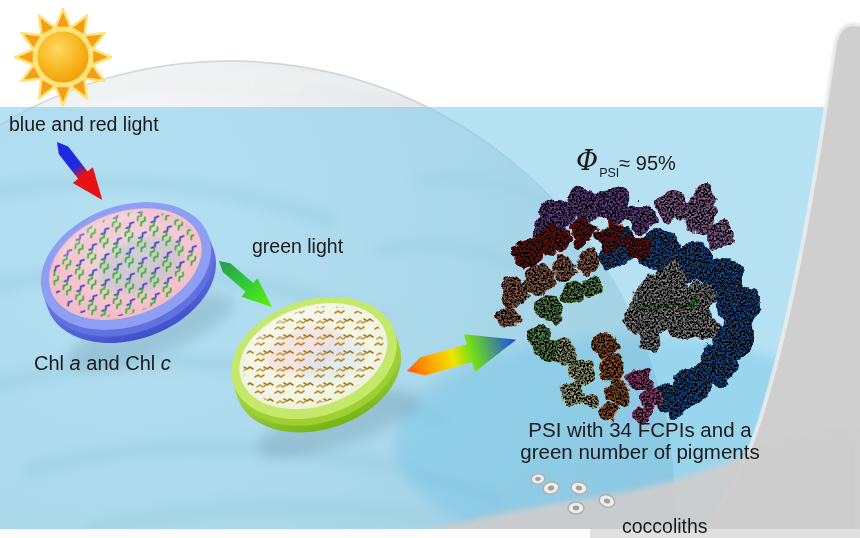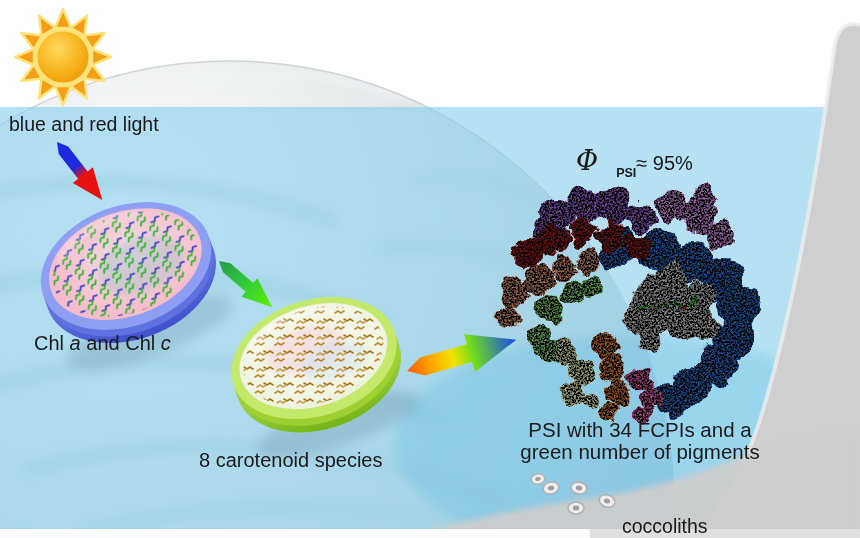--- a/index.html
+++ b/index.html
@@ -2,26 +2,26 @@
 <html><head>
 <meta charset="utf-8">
 <style>
   html,body{margin:0;padding:0;background:#fff;}
   #stage{position:relative;width:860px;height:538px;overflow:hidden;background:#c4b5fd;
          font-family:"Liberation Sans",sans-serif;}
   #scene{position:absolute;left:0;top:0;}
   .lbl{position:absolute;color:#1a1a1a;white-space:nowrap;line-height:1.08;}
   .lbl i{font-style:italic;}
   #blue-red-light-label{left:9px;top:114px;font-size:19.5px;}
-  #chl-label{left:34px;top:333px;font-size:20px;}
+  #chl-label{left:34px;top:353px;font-size:20px;}
   #green-light-label{left:252px;top:236px;font-size:19.5px;}
   #carotenoid-label{left:199px;top:450px;font-size:20px;}
   #phi-label{left:576px;top:146px;font-size:20px;}
   .phi-sym{font-family:"DejaVu Serif",serif;font-style:italic;font-size:27px;}
-  .phi-sub{font-size:12.5px;font-weight:bold;position:relative;top:7px;margin-left:18px;}
+  .phi-sub{font-size:12.5px;font-weight:normal;position:relative;top:7px;margin-left:1px;}
   .phi-val{font-size:20px;}
   #psi-caption{left:515px;top:419px;width:250px;font-size:20.5px;text-align:center;
                white-space:normal;line-height:22px;}
   #coccoliths-label{left:622px;top:500px;font-size:19.5px;margin-top:16px;}
 </style>
 </head>
 <body>
 
 <div id="stage">
 <svg id="scene" width="860" height="538" viewBox="0 0 860 538">
@@ -282,22 +282,22 @@
   </g>
 
   <rect x="0" y="529" width="860" height="9" fill="#fcfcfc"></rect>
   <rect x="590" y="529" width="270" height="9" fill="#dadada" opacity="0.85"></rect>
 </svg>
 
 <div class="lbl" id="blue-red-light-label">blue and red light</div>
 
 <div class="lbl" id="chl-label"><span>Chl </span><i>a</i><span> and Chl </span><i>c</i></div>
 
-
-<div class="lbl" id="carotenoid-label">8 carotenoid species</div>
+<div class="lbl" id="green-light-label">green light</div>
+
 
 <div class="lbl" id="phi-label"><span class="phi-sym">Φ</span><span class="phi-sub">PSI</span><span class="phi-val">≈ 95%</span></div>
 
 <div class="lbl" id="psi-caption">
   <div>PSI with 34 FCPIs and a</div>
   <div>green number of pigments</div>
 </div>
 
 <div class="lbl" id="coccoliths-label">coccoliths</div>
 </div>

